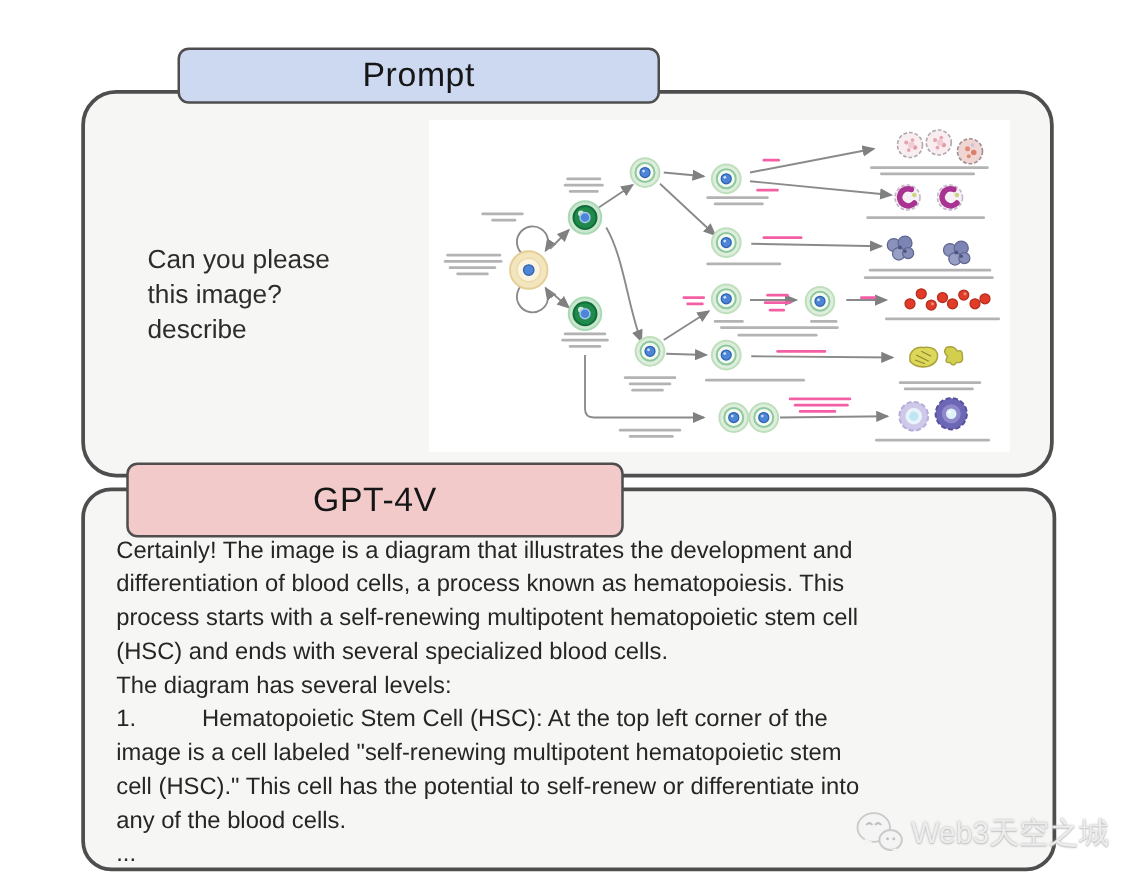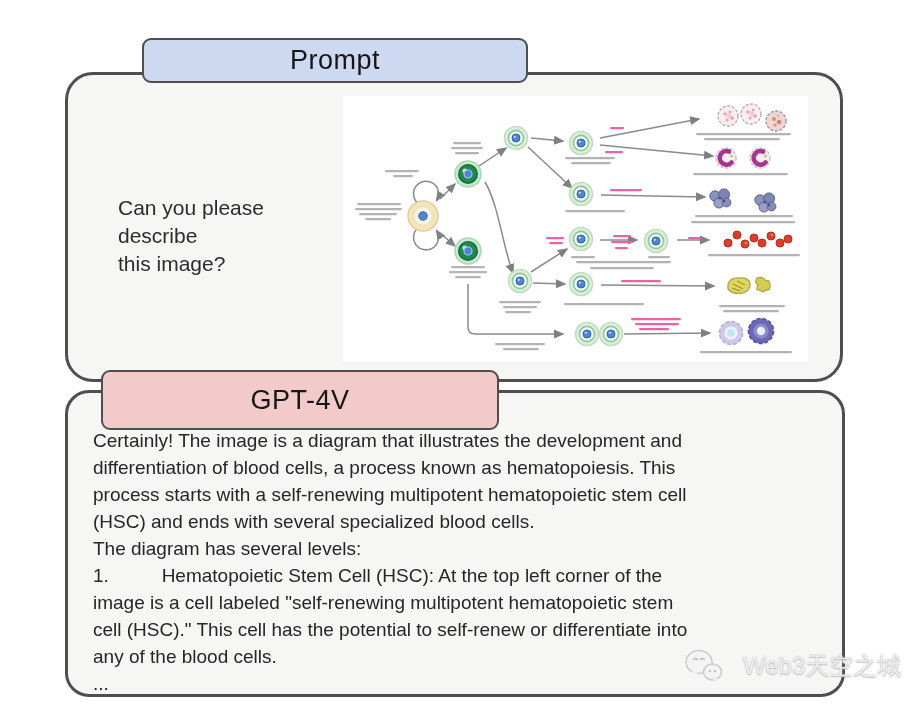--- a/index.html
+++ b/index.html
@@ -33,40 +33,40 @@
   .diagram { position:absolute; left:343px; top:96px; z-index:2; }
 
   .response {
     position:absolute; left:93px; top:427px; width:752px;
     font-size:19px; line-height:27px; color:#262626;
   }
   .response div { white-space:pre-wrap; }
 
   .watermark {
     position:absolute; left:684px; top:648px; z-index:9;
-    display:flex; align-items:center; gap:19px;
+    display:flex; align-items:center; gap:5px;
     color:#ededed; font-size:24px;
     text-shadow:0 0 2px #b3b3b3, 0 1px 1px #c9c9c9;
     white-space:nowrap;
   }
 </style>
 </head>
 <body>
 
 <div class="page">
 
   <div class="panel prompt-panel"></div>
   <div class="tag prompt-tag">
     <span>Prompt</span>
   </div>
 
   <div class="question">
     <div>Can you please</div>
+    <div>this image?</div>
     <div>describe</div>
-    <div>this image?</div>
   </div>
 
   <svg class="diagram" width="465" height="266" viewBox="0 0 465 266">
     <defs>
       <marker id="ah" markerWidth="8" markerHeight="8" refX="6" refY="3" orient="auto">
         <path d="M0,0 L7,3 L0,6 Z" fill="#808080"></path>
       </marker>
       <g id="cellLG">
         <circle r="11.5" fill="#ddefdc" stroke="#bfdfbc" stroke-width="1.6"></circle>
         <circle r="7.6" fill="#f3faf2" stroke="#90c89e" stroke-width="1.6"></circle>

